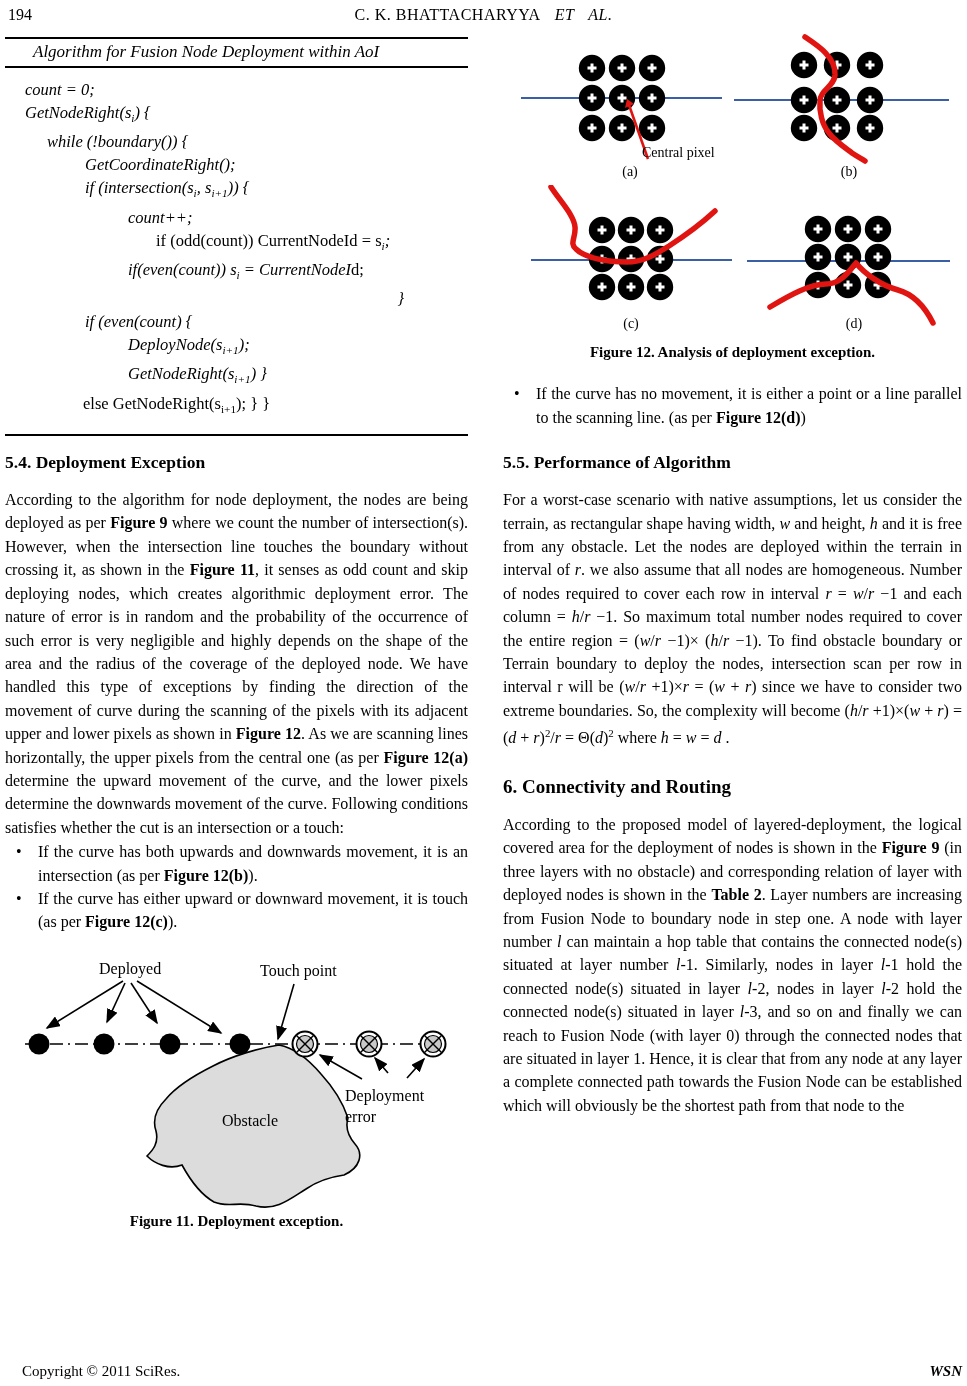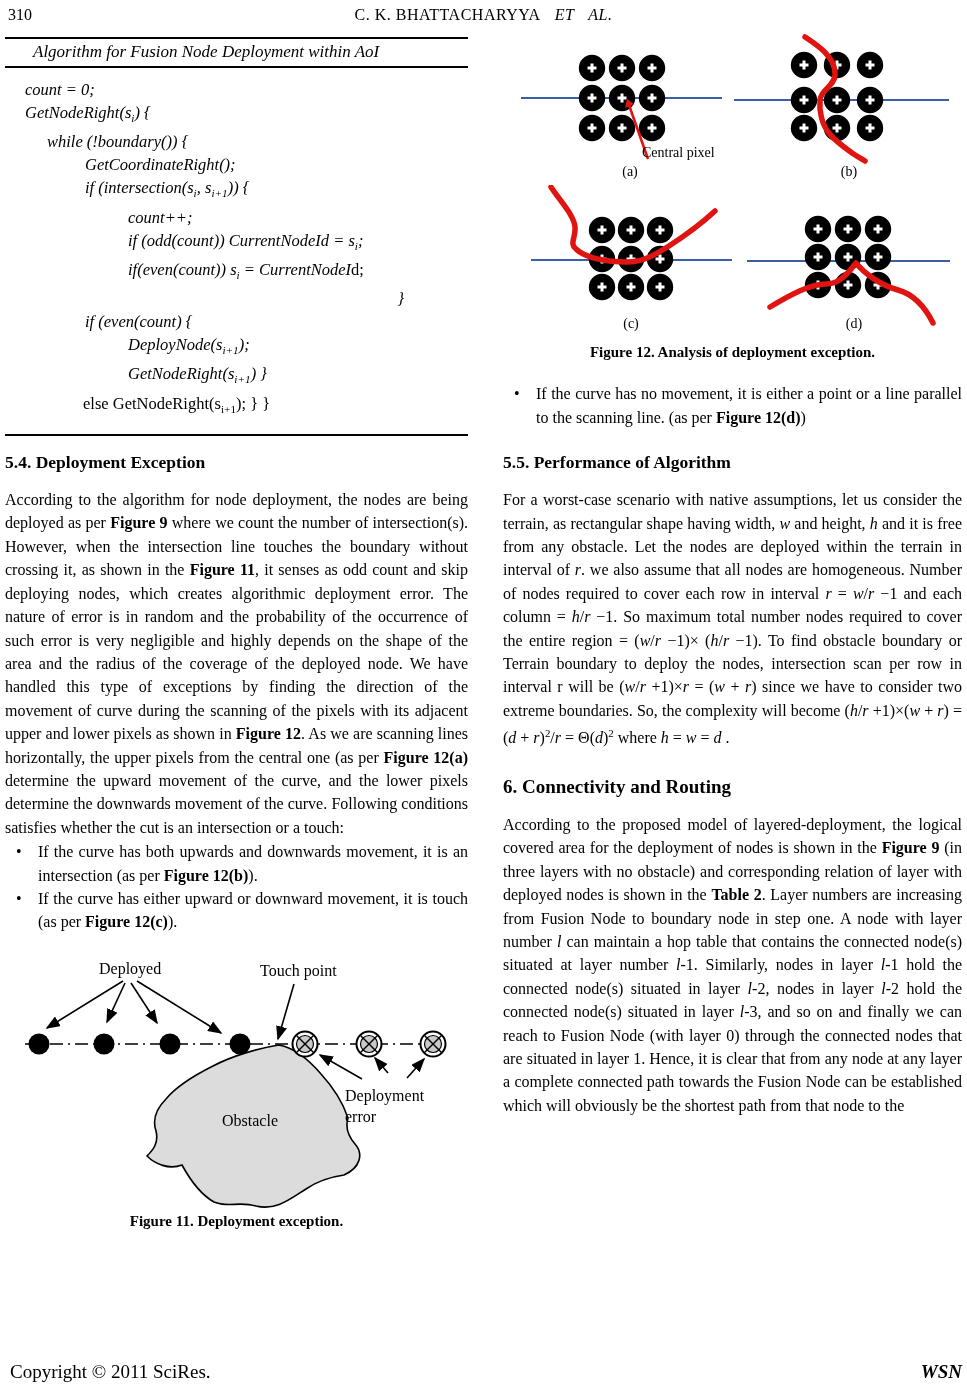--- a/index.html
+++ b/index.html
@@ -7,21 +7,21 @@
     width:967px;height:1386px;position:relative;overflow:hidden;
     background:#ffffff;color:var(--ink,#000);
     font-family:"Liberation Serif","DejaVu Serif",serif;
     font-size:16px;line-height:23.4px;
   }
   
   .pagehead{position:absolute;top:3px;left:0;width:967px;height:22px;}
   .pagenum{position:absolute;left:8px;top:0;font-size:16px;}
   .runhead{position:absolute;left:0;right:0;text-align:center;font-size:16px;letter-spacing:.5px;}
   .runhead .etal{font-style:italic;margin-left:14px;word-spacing:10px;}
-  .pagefoot{position:absolute;top:1360px;left:10px;right:5px;display:flex;justify-content:space-between;font-size:19px;}
+  .pagefoot{position:absolute;top:1360px;left:22px;right:5px;display:flex;justify-content:space-between;font-size:15px;}
   .foot-right{font-style:italic;font-weight:bold;}
   
   .col{position:absolute;top:0;text-align:justify;}
   .col-left{left:5px;width:463px;}
   .col-right{left:503px;width:459px;}
   
   .algo-box{margin-top:37px;border-top:2px solid #000;border-bottom:2px solid #000;}
   .algo-title{font-style:italic;font-size:17px;line-height:24px;padding:1px 0 2px 28px;
     border-bottom:2px solid #000;text-align:left;}
   .algo-code{padding:10px 0 13px 0;font-size:16.5px;line-height:23px;text-align:left;}
@@ -57,38 +57,38 @@
   .obstacle{fill:var(--obstacle_fill);stroke:#000;stroke-width:1.6;}
   .xo{fill:#fff;stroke:#000;stroke-width:2;}
   .xi{fill:#c9c9c9;stroke:#000;stroke-width:1.2;}
   .xl{stroke:#000;stroke-width:1.5;}
   sub,sup{font-size:0.68em;}
 </style>
 </head>
 <body>
 
 <div class="pagehead">
-  <span class="pagenum">310</span>
+  <span class="pagenum">194</span>
   <div class="runhead">
     <span>C. K. BHATTACHARYYA</span><span class="etal">ET AL.</span>
   </div>
 </div>
 
 <div class="col col-left">
 
   <div class="algo-box">
     <div class="algo-title">Algorithm for Fusion Node Deployment within AoI</div>
     <div class="algo-code">
         <div class="code-line" style="padding-left: 20px;"><span style="font-style: italic;">count = 0;</span></div>
         <div class="code-line" style="padding-left: 20px;"><span style="font-style: italic;">GetNodeRight(s</span><sub style="font-style: italic;">i</sub><span style="font-style: italic;">) {</span></div>
         <div class="code-line" style="padding-left: 42px;"><span style="font-style: italic;">while (!boundary()) {</span></div>
         <div class="code-line" style="padding-left: 80px;"><span style="font-style: italic;">GetCoordinateRight();</span></div>
         <div class="code-line" style="padding-left: 80px;"><span style="font-style: italic;">if (intersection(s</span><sub style="font-style: italic;">i</sub><span style="font-style: italic;">, s</span><sub style="font-style: italic;">i+1</sub><span style="font-style: italic;">)) {</span></div>
         <div class="code-line" style="padding-left: 123px;"><span style="font-style: italic;">count++;</span></div>
-        <div class="code-line" style="padding-left: 123px;"><span style="font-style: italic;">if (odd(count)) CurrentNodeId = s</span><sub style="font-style: italic;">i</sub><span style="font-style: italic;">;</span></div>
+        <div class="code-line" style="padding-left: 123px;"><span style=" margin-left: 28px;">if (odd(count)) CurrentNodeId = s</span><sub style="font-style: italic;">i</sub><span style="font-style: italic;">;</span></div>
         <div class="code-line" style="padding-left: 123px;"><span style="font-style: italic;">if(even(count)) s</span><sub style="font-style: italic;">i</sub><span style="font-style: italic;"> = CurrentNodeI</span><span>d;</span></div>
         <div class="code-line right"><span style="font-style: italic;">}</span></div>
         <div class="code-line" style="padding-left: 80px;"><span style="font-style: italic;">if (even(count) {</span></div>
         <div class="code-line" style="padding-left: 123px;"><span style="font-style: italic; margin-top: 41px;">DeployNode(s</span><sub style="font-style: italic;">i+1</sub><span style="font-style: italic;">);</span></div>
         <div class="code-line" style="padding-left: 123px;"><span style="font-style: italic;">GetNodeRight(s</span><sub style="font-style: italic;">i+1</sub><span style="font-style: italic;">) }</span></div>
         <div class="code-line" style="padding-left: 78px;"><span>else GetNodeRight(s</span><sub>i+1</sub><span>); } }</span></div>
       </div>
   </div>
 
   <h2 class="h-54">5.4. Deployment Exception</h2>

